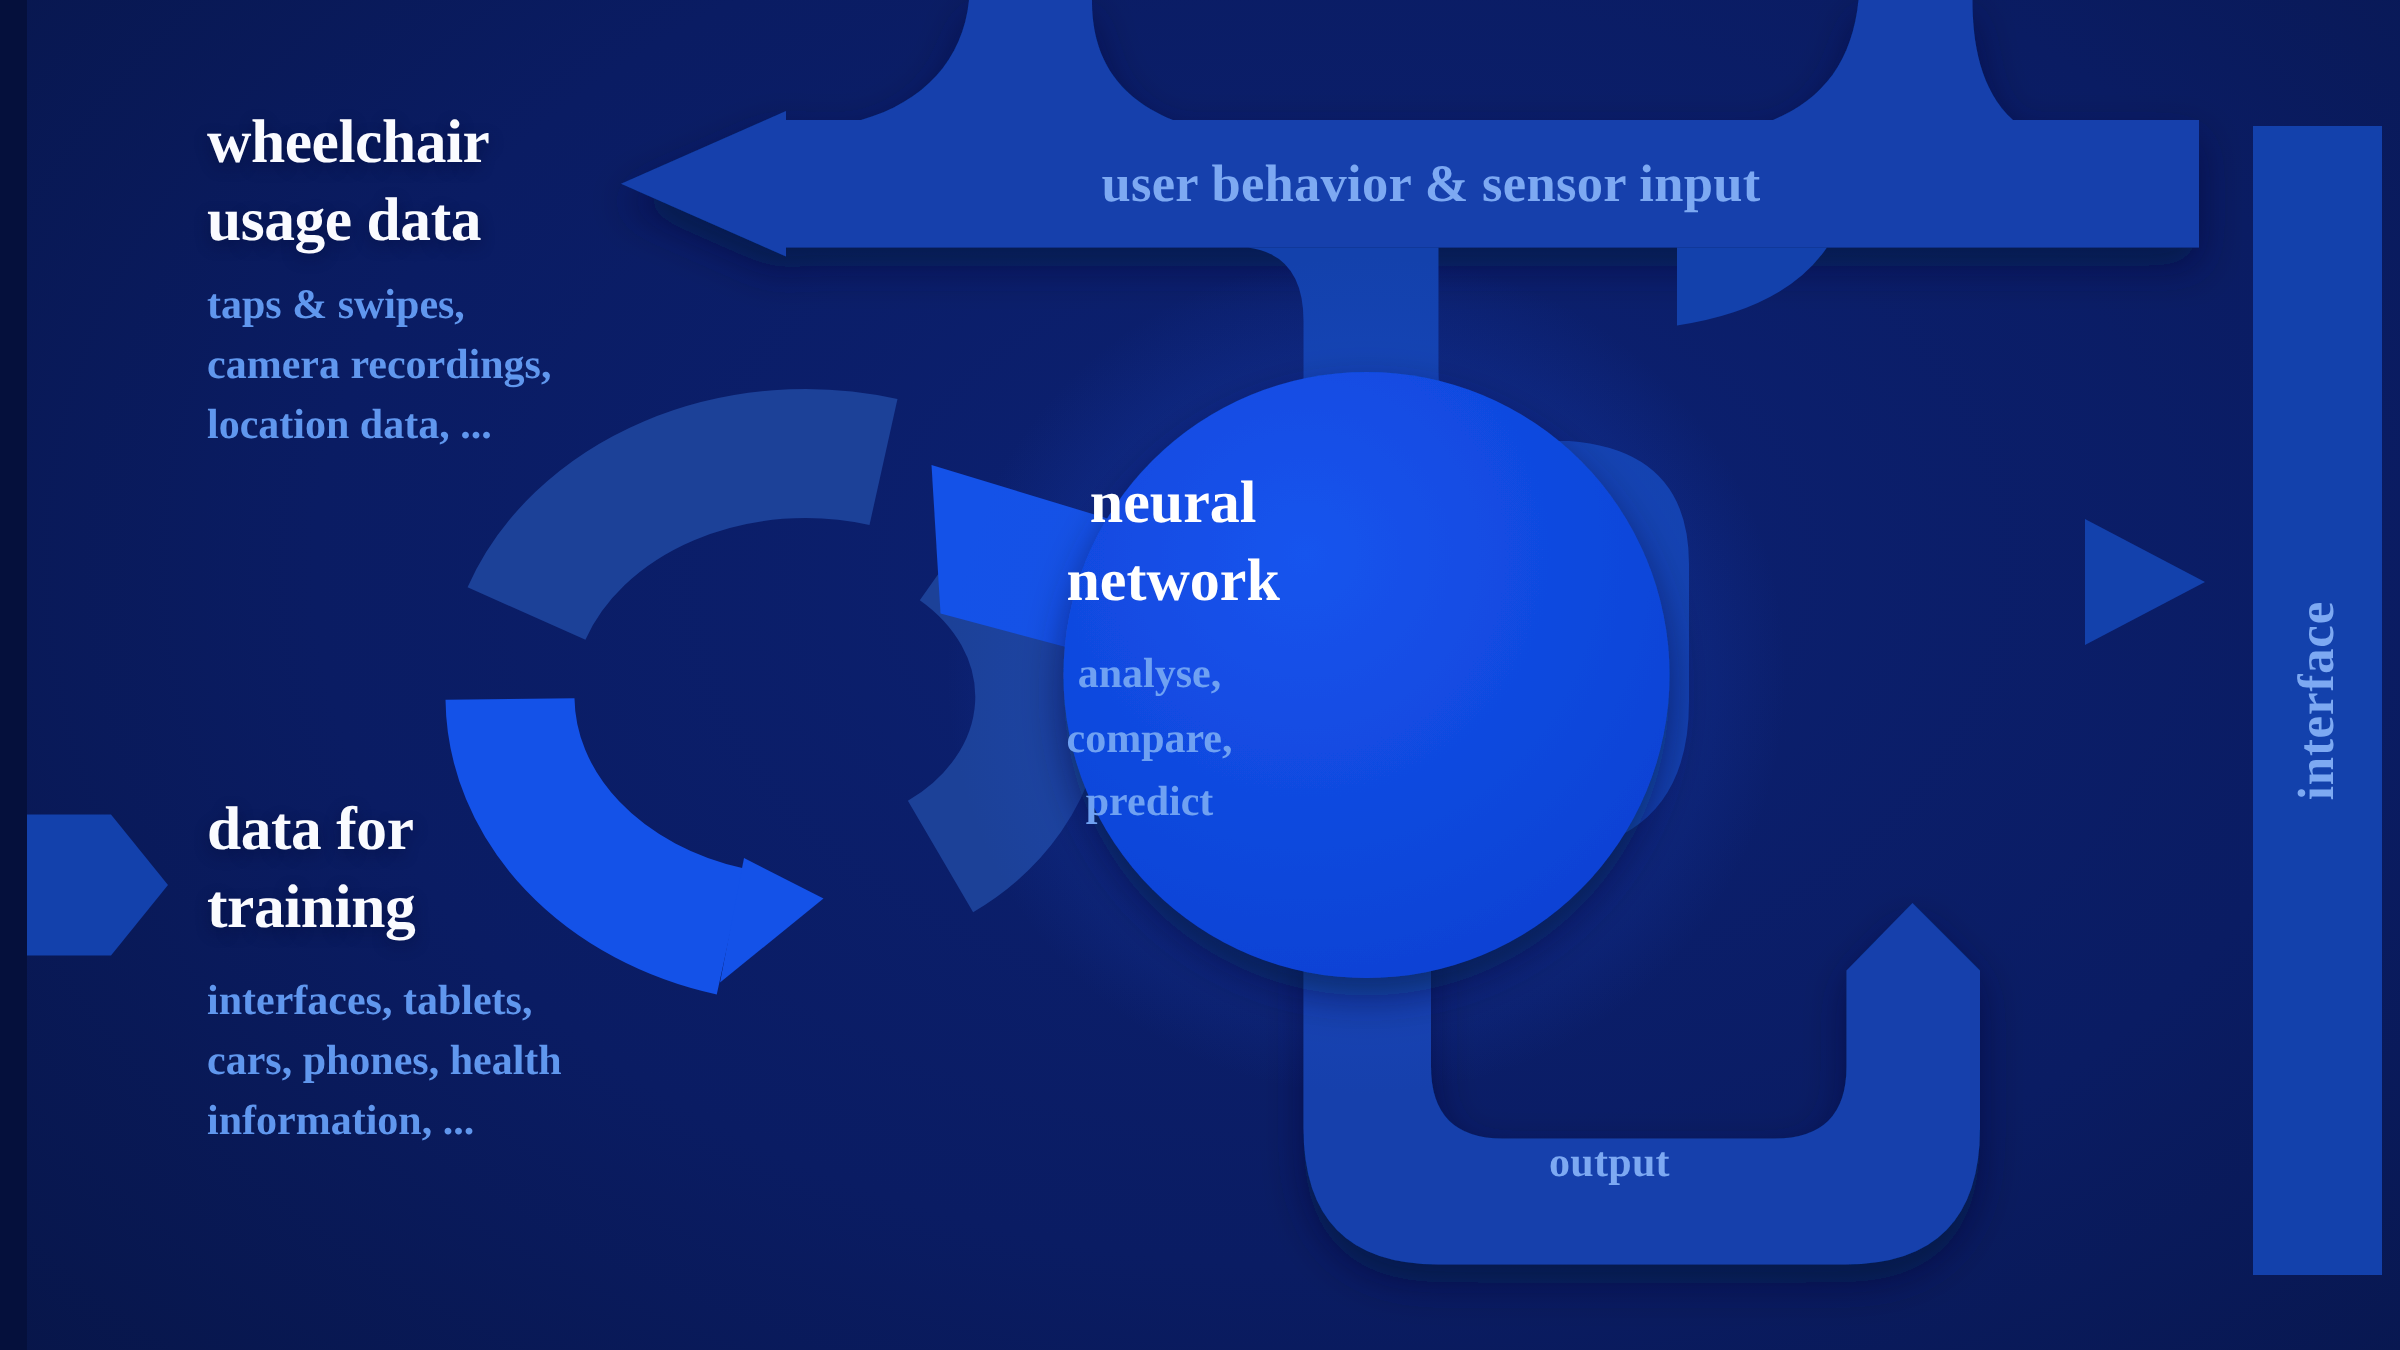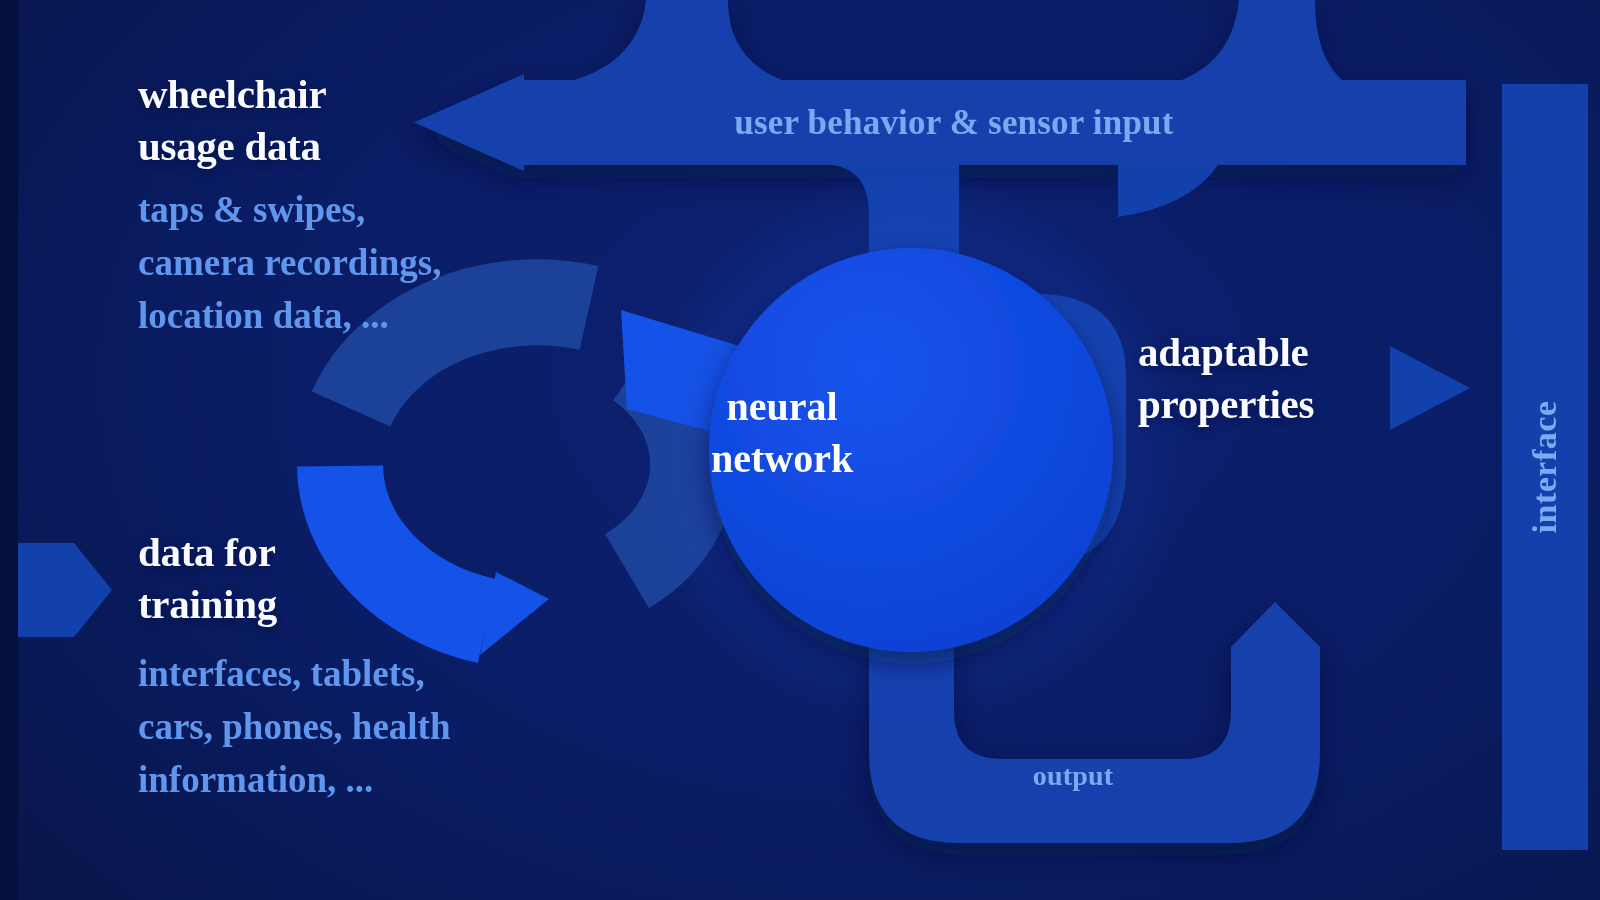--- a/index.html
+++ b/index.html
@@ -11,21 +11,21 @@
     font-family: Liberation Serif, serif;
     background: radial-gradient(1250px 850px at 55% 42%, #0C2173 0%, #0A1C63 55%, #071546 100%);
     margin-left: 18px;
   }
   .stage svg.canvas { position: absolute; left: 0; top: 0; }
 
   .txt { position: absolute; font-weight: 700; white-space: pre-line; }
 
   .title   { color: #FAFBFF; font-size: 41px; line-height: 1.27; letter-spacing: -0.3px;
              text-shadow: 0 3px 10px rgba(4,12,48,.45); }
-  .details { color: #6097EE; font-size: 37px; line-height: 1.43; }
+  .details { color: #6097EE; font-size: 28px; line-height: 1.43; }
 
   .flow-label { color: #7DA9F2; font-size: 35px; letter-spacing: 0.2px; }
 
   .band-label-wrap { left: 396px; top: 80px; width: 1080px; height: 86px;
                      display: flex; align-items: center; justify-content: center; }
 
   .wheelchair-title   { left: 120px; top: 68px; }
   .wheelchair-details { left: 120px; top: 184px; }
 
   .training-title   { left: 120px; top: 526px; }
@@ -110,24 +110,25 @@
 
   <div class="txt title training-title">data for
 training</div>
   <div class="txt details training-details">interfaces, tablets,
 cars, phones, health
 information, ...</div>
 
   <div class="txt neural-wrap">
     <div class="neural-title">neural
 network</div>
+    <div class="neural-details">analyse,
+compare,
+predict</div>
   </div>
 
-  <div class="txt title adaptable-title">adaptable
-properties</div>
 
   <div class="txt output-label-wrap flow-label">output</div>
 
   <div class="txt interface-wrap">
     <span>interface</span>
   </div>
 
 </div>
 
 </body></html>

